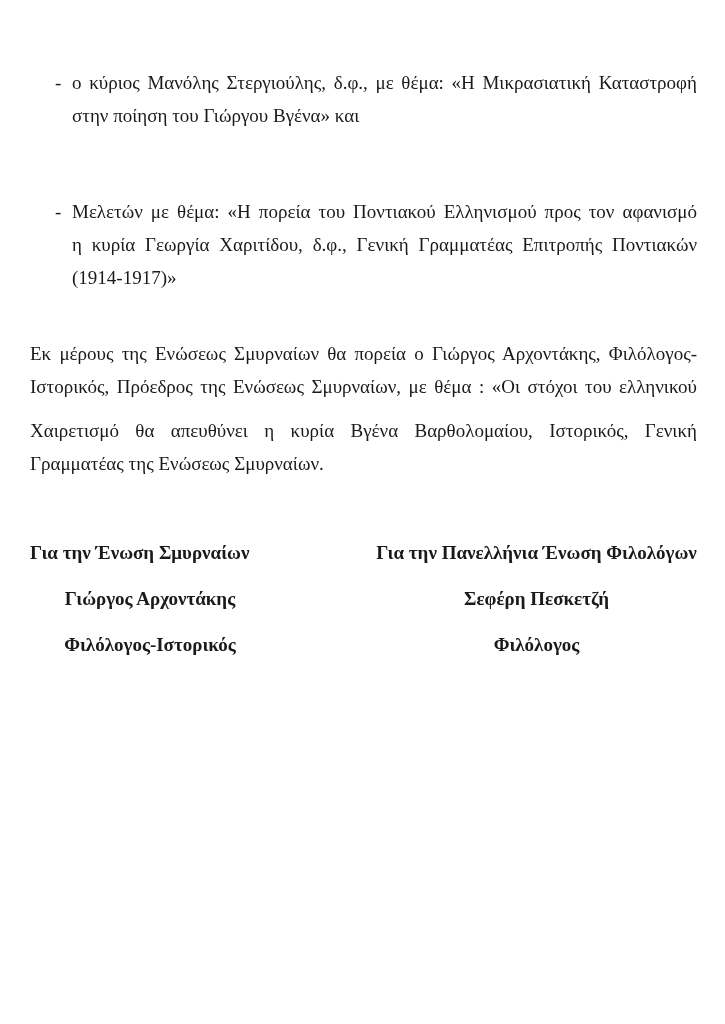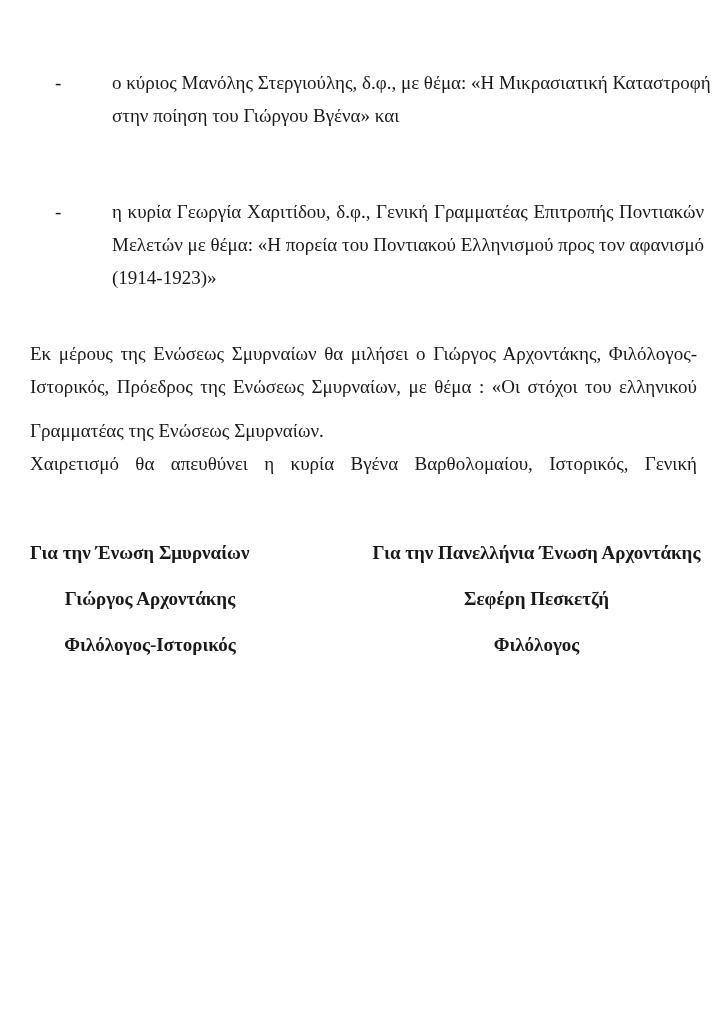--- a/index.html
+++ b/index.html
@@ -17,21 +17,21 @@
     overflow: hidden;
     font-family: "Liberation Serif", "DejaVu Serif", serif;
     font-size: 19px;
     color: #1a1a1a;
   }
   
   .bullets { margin-top: 66px; width: 667px; }
   .bullet { display: flex; align-items: flex-start; margin-left: 25px; }
   .bullet + .bullet { margin-top: 63px; }
   .marker { flex: none; width: 17px; line-height: 33px; }
-  .btext { width: 625px; margin-left: 40px; }
+  .btext { width: 625px; }
   
   .tline {
     line-height: 33px;
     text-align: justify;
     text-align-last: justify;
     white-space: nowrap;
   }
   .tline-last { text-align-last: left; }
   
   .para { width: 667px; }
@@ -55,43 +55,43 @@
     <div class="bullet">
       <span class="marker">-</span>
       <div class="btext">
           <div class="tline">ο κύριος Μανόλης Στεργιούλης, δ.φ., με θέμα: «Η Μικρασιατική Καταστροφή</div>
           <div class="tline tline-last">στην ποίηση του Γιώργου Βγένα» και</div>
         </div>
     </div>
     <div class="bullet">
       <span class="marker">-</span>
       <div class="btext">
+          <div class="tline">Μελετών με θέμα: «Η πορεία του Ποντιακού Ελληνισμού προς τον αφανισμό</div>
           <div class="tline">η κυρία Γεωργία Χαριτίδου, δ.φ., Γενική Γραμματέας Επιτροπής Ποντιακών</div>
-          <div class="tline">Μελετών με θέμα: «Η πορεία του Ποντιακού Ελληνισμού προς τον αφανισμό</div>
-          <div class="tline tline-last">(1914-1923)»</div>
+          <div class="tline tline-last">(1914-1917)»</div>
         </div>
     </div>
   </div>
 
   <div class="para para-1">
-      <div class="tline">Εκ μέρους της Ενώσεως Σμυρναίων θα μιλήσει ο Γιώργος Αρχοντάκης, Φιλόλογος-</div>
+      <div class="tline">Εκ μέρους της Ενώσεως Σμυρναίων θα πορεία ο Γιώργος Αρχοντάκης, Φιλόλογος-</div>
       <div class="tline">Ιστορικός, Πρόεδρος της Ενώσεως Σμυρναίων, με θέμα : «Οι στόχοι του ελληνικού</div>
     </div>
 
   <div class="para para-2">
+      <div class="tline">Χαιρετισμό θα απευθύνει η κυρία Βγένα Βαρθολομαίου, Ιστορικός, Γενική</div>
       <div class="tline tline-last">Γραμματέας της Ενώσεως Σμυρναίων.</div>
-      <div class="tline">Χαιρετισμό θα απευθύνει η κυρία Βγένα Βαρθολομαίου, Ιστορικός, Γενική</div>
     </div>
 
   <div class="sig">
     <div class="sig-col sig-left">
       <div class="sig-heading">Για την Ένωση Σμυρναίων</div>
       <div class="sig-name">Γιώργος Αρχοντάκης</div>
       <div class="sig-title">Φιλόλογος-Ιστορικός</div>
     </div>
     <div class="sig-col sig-right">
-      <div class="sig-heading">Για την Πανελλήνια Ένωση Αρχοντάκης</div>
+      <div class="sig-heading">Για την Πανελλήνια Ένωση Φιλολόγων</div>
       <div class="sig-name">Σεφέρη Πεσκετζή</div>
       <div class="sig-title">Φιλόλογος</div>
     </div>
   </div>
 
 </div>
 
 </body></html>

